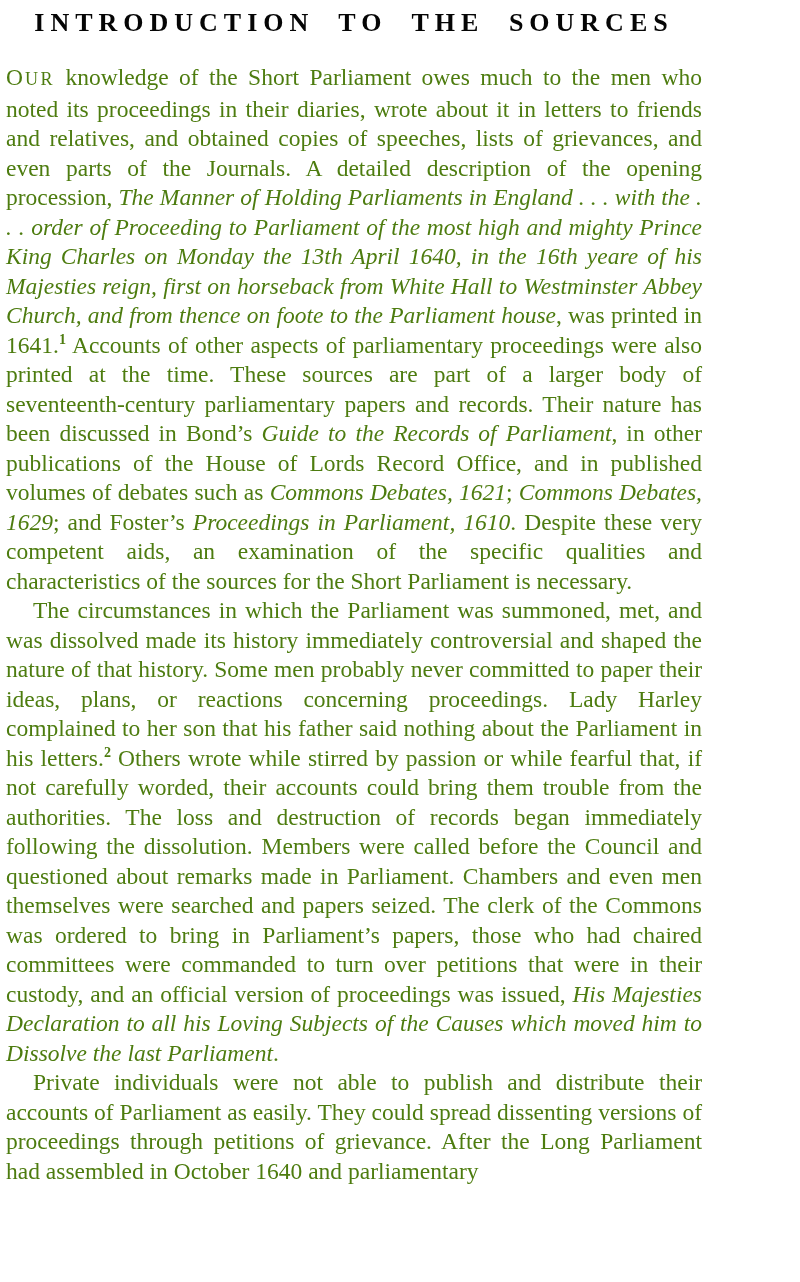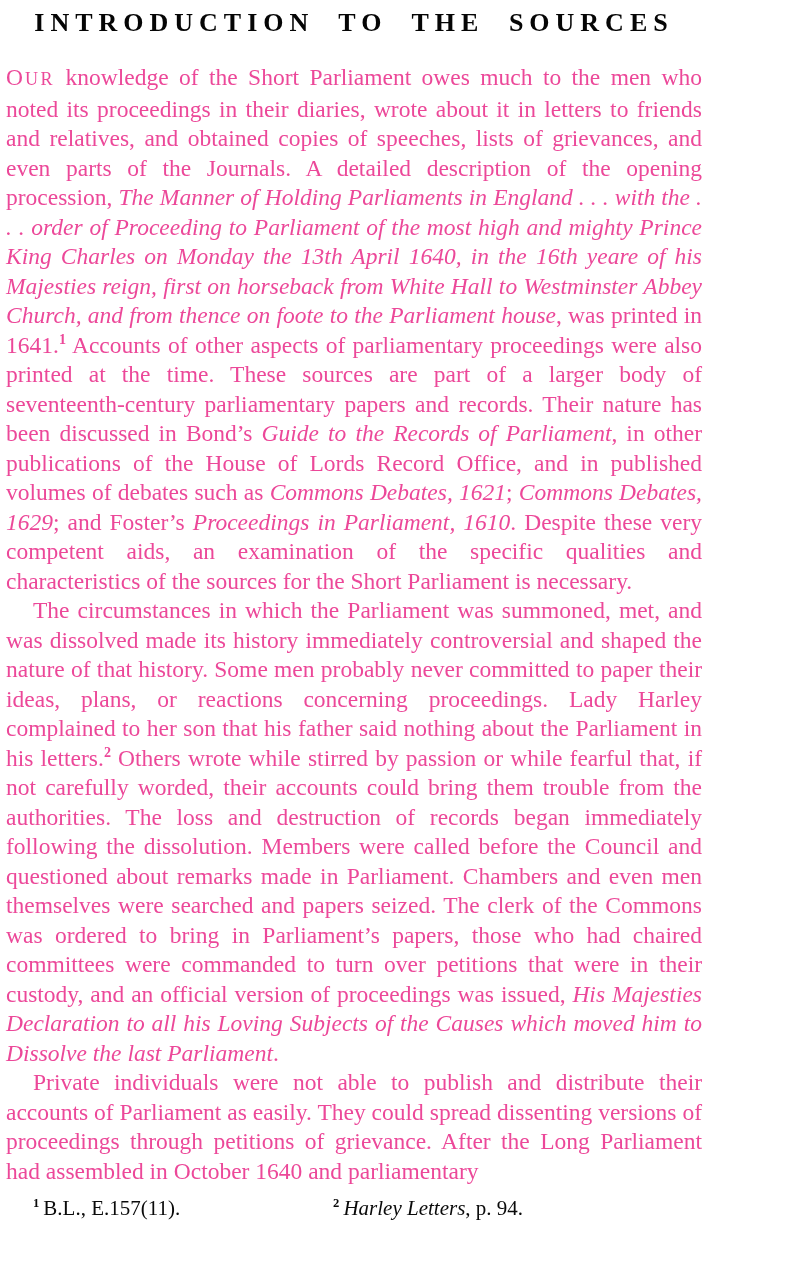--- a/index.html
+++ b/index.html
@@ -25,21 +25,21 @@
     text-align: center;
     letter-spacing: 6px;
     word-spacing: 12px;
     color: #050505;
   }
   .body-text .para {
     margin: 0;
     font-size: 23.5px;
     line-height: 29.5px;
     text-align: justify;
-    color: #ec4899;
+    color: #4d7c0f;
   }
   .body-text .para.indent {
     text-indent: 27px;
   }
   .seg-normal {}
   .seg-italic { font-style: italic; }
   .seg-opener-cap { letter-spacing: 2px; }
   .seg-opener-smallcaps {
     font-size: 77%;
     letter-spacing: 2.5px;
@@ -73,17 +73,13 @@
 
 <div class="page">
   <h1 class="title">INTRODUCTION TO THE SOURCES</h1>
 
   <div class="body-text">
       <p class="para"><span class="seg-opener-cap">O</span><span class="seg-opener-smallcaps">UR</span><span class="seg-normal"> knowledge of the Short Parliament owes much to the men who noted its proceedings in their diaries, wrote about it in letters to friends and relatives, and obtained copies of speeches, lists of grievances, and even parts of the Journals. A detailed description of the opening procession, </span><span class="seg-italic">The Manner of Holding Parliaments in England . . . with the . . . order of Proceeding to Parliament of the most high and mighty Prince King Charles on Monday the 13th April 1640, in the 16th yeare of his Majesties reign, first on horseback from White Hall to Westminster Abbey Church, and from thence on foote to the Parliament house</span><span class="seg-normal">, was printed in 1641.</span><sup class="seg-sup">1</sup><span class="seg-normal"> Accounts of other aspects of parliamentary proceedings were also printed at the time. These sources are part of a larger body of seventeenth-century parliamentary papers and records. Their nature has been discussed in Bond’s </span><span class="seg-italic">Guide to the Records of Parliament</span><span class="seg-normal">, in other publications of the House of Lords Record Office, and in published volumes of debates such as </span><span class="seg-italic">Commons Debates, 1621</span><span class="seg-normal">; </span><span class="seg-italic">Commons Debates, 1629</span><span class="seg-normal">; and Foster’s </span><span class="seg-italic">Proceedings in Parliament, 1610</span><span class="seg-normal">. Despite these very competent aids, an examination of the specific qualities and characteristics of the sources for the Short Parliament is necessary.</span></p>
       <p class="para indent"><span class="seg-normal">The circumstances in which the Parliament was summoned, met, and was dissolved made its history immediately controversial and shaped the nature of that history. Some men probably never committed to paper their ideas, plans, or reactions concerning proceedings. Lady Harley complained to her son that his father said nothing about the Parliament in his letters.</span><sup class="seg-sup">2</sup><span class="seg-normal"> Others wrote while stirred by passion or while fearful that, if not carefully worded, their accounts could bring them trouble from the authorities. The loss and destruction of records began immediately following the dissolution. Members were called before the Council and questioned about remarks made in Parliament. Chambers and even men themselves were searched and papers seized. The clerk of the Commons was ordered to bring in Parliament’s papers, those who had chaired committees were commanded to turn over petitions that were in their custody, and an official version of proceedings was issued, </span><span class="seg-italic">His Majesties Declaration to all his Loving Subjects of the Causes which moved him to Dissolve the last Parliament</span><span class="seg-normal">.</span></p>
       <p class="para indent"><span class="seg-normal">Private individuals were not able to publish and distribute their accounts of Parliament as easily. They could spread dissenting versions of proceedings through petitions of grievance. After the Long Parliament had assembled in October 1640 and parliamentary</span></p>
     </div>
 
-  <div class="footnotes">
-      <span class="footnote fn1"><sup class="seg-sup">1</sup><span class="seg-normal">B.L., E.157(11).</span></span>
-      <span class="footnote fn2"><sup class="seg-sup">2</sup><span class="seg-italic">Harley Letters</span><span class="seg-normal">, p. 94.</span></span>
-    </div>
 </div>
 
 </body></html>

